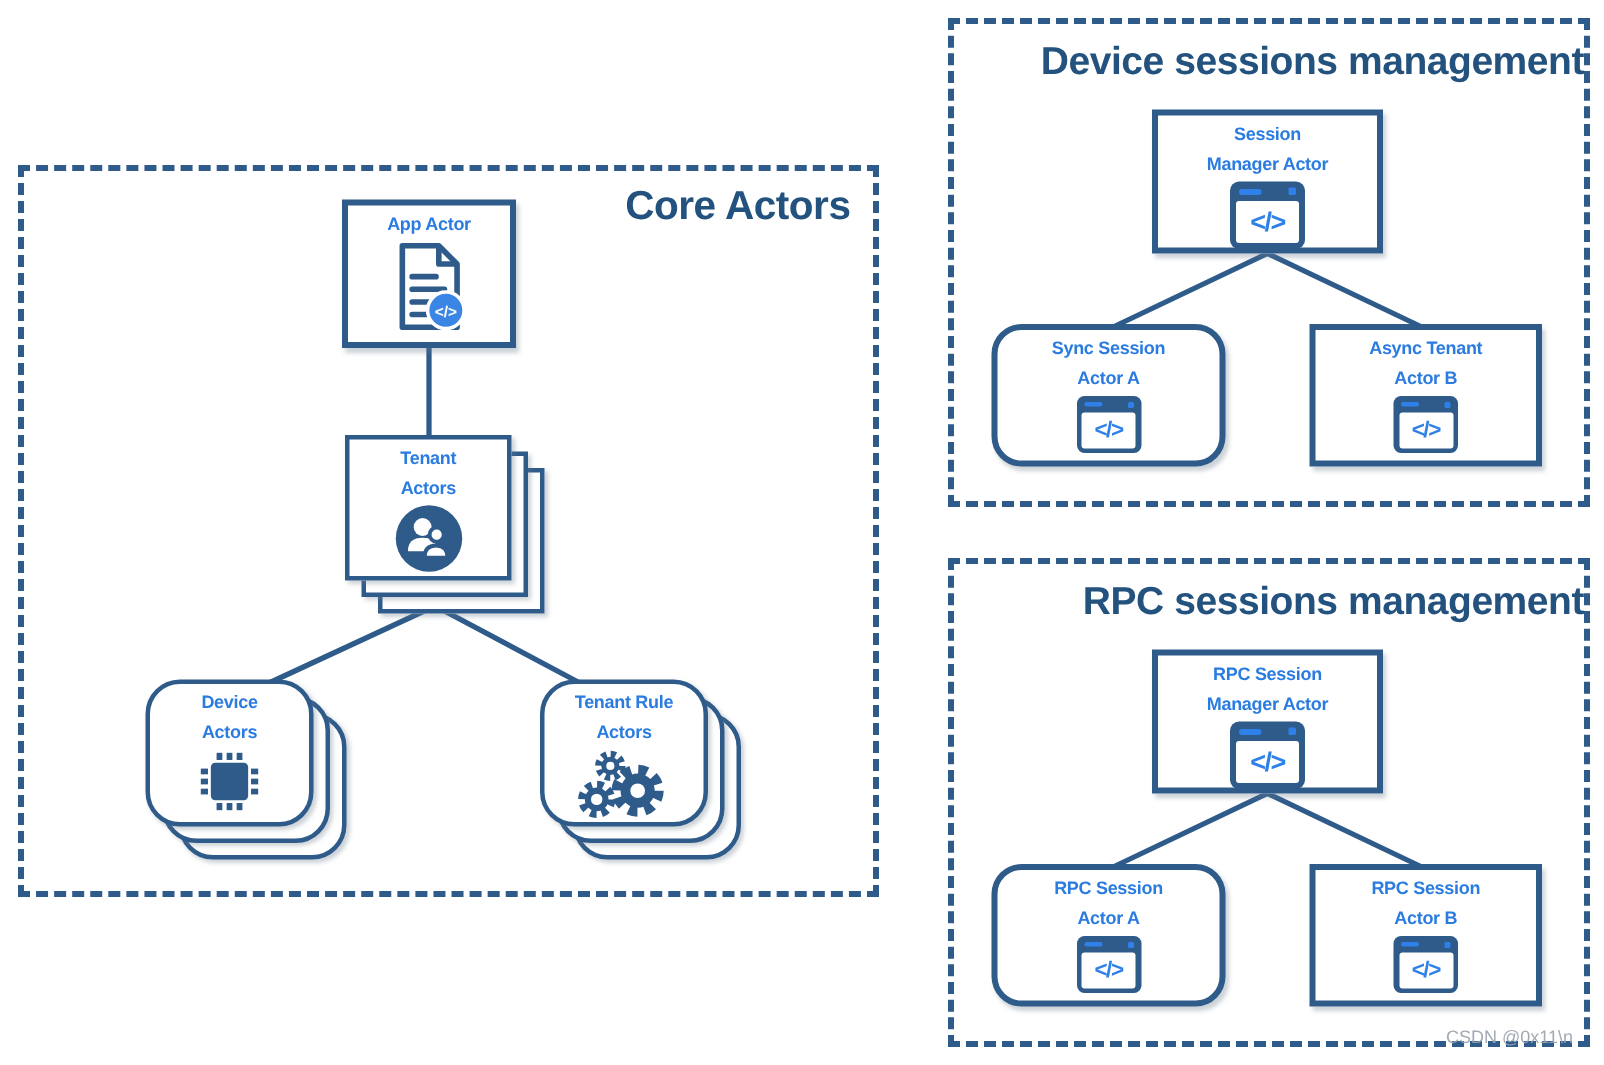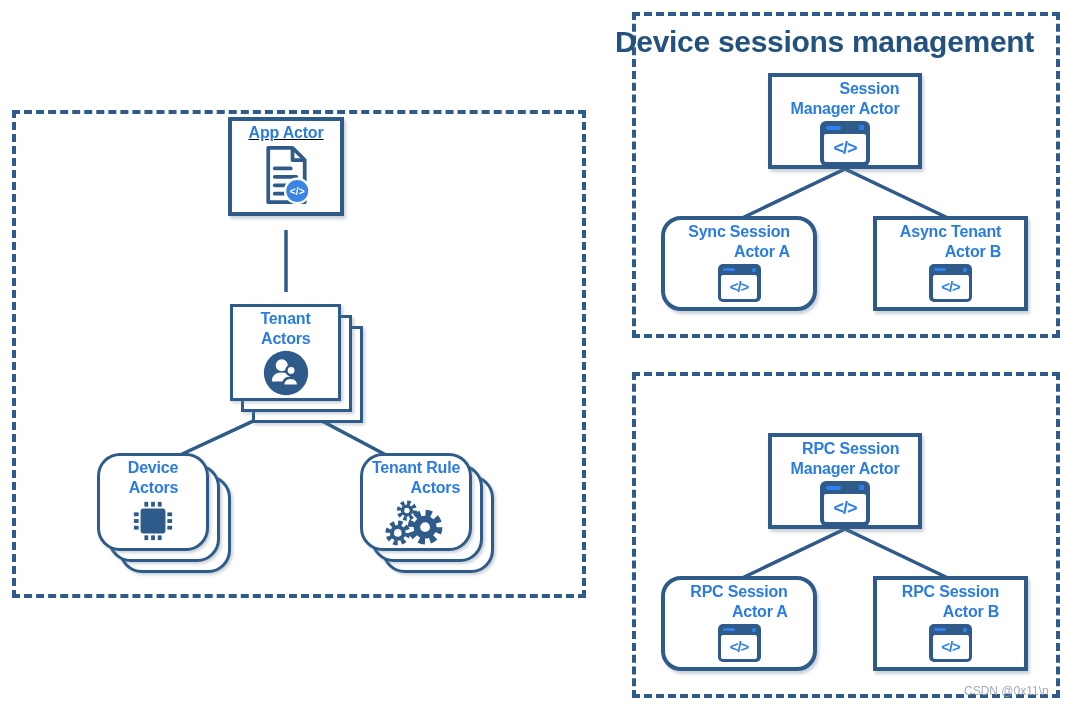--- a/index.html
+++ b/index.html
@@ -12,52 +12,52 @@
     position:relative;width:1069px;height:710px;background:#fff;overflow:hidden;
     font-family:"Liberation Sans",sans-serif;
   }
   .connectors{position:absolute;left:0;top:0;}
   
   .panel{position:absolute;border:4px dashed var(--navy);background:transparent;}
   #core-panel{left:12px;top:110px;width:574px;height:488px;}
   #dev-panel{left:632px;top:12px;width:428px;height:326px;}
   #rpc-panel{left:632px;top:372px;width:428px;height:326px;}
   .panel-title{
-    position:absolute;right:22px;top:9px;font-weight:bold;font-size:30px;
+    position:absolute;right:0;top:9px;font-weight:bold;font-size:26px;
     color:var(--title-navy);letter-spacing:-0.3px;white-space:nowrap;
   }
   #core-panel .panel-title{right:15px;top:8px;font-size:27px;}
   
   .box{
     position:absolute;background:#fff;border:4px solid var(--navy);
     display:flex;flex-direction:column;align-items:center;padding-top:2px;
     box-shadow:2px 3px 3px rgba(110,125,140,.35);
   }
-  .app-box{left:212px;top:3px;width:116px;height:99px;text-decoration:underline;}
+  .app-box{left:212px;top:19px;width:116px;height:99px;}
   .mgr-box{left:132px;top:57px;width:154px;height:96px;}
   .child-a{left:25px;top:200px;width:156px;height:95px;border-radius:20px;}
   .child-b{left:237px;top:200px;width:155px;height:95px;}
   
   .stack{position:absolute;}
-  #tenant-stack{left:214px;top:190px;width:133px;height:119px;}
+  #tenant-stack{left:214px;top:176px;width:133px;height:119px;}
   #device-stack{left:81px;top:339px;width:134px;height:120px;}
   #rule-stack{left:344px;top:339px;width:134px;height:146px;}
   .card{
     position:absolute;background:#fff;border:3.5px solid var(--navy);
     box-shadow:2px 2px 3px rgba(110,125,140,.35);
   }
   .stack .b2{left:22px;top:22px;}
   .stack .b1{left:11px;top:11px;}
   .stack .front{left:0;top:0;display:flex;flex-direction:column;align-items:center;padding-top:2px;}
   #tenant-stack .card{width:111px;height:97px;}
   #device-stack .card,#rule-stack .card{width:112px;height:98px;border-radius:23px;}
   
   .lbl{
-    text-align:right;color:var(--label-blue);font-weight:bold;
-    font-size:16px;line-height:20px;letter-spacing:-0.2px;
+    text-align:center;color:var(--label-blue);font-weight:bold;
+    font-size:12px;line-height:20px;letter-spacing:-0.2px;
   }
   
   .cwin{position:relative;width:50px;height:45px;background:var(--navy);border-radius:6px;margin-top:2px;flex:none;}
   .cwin .cw-bar{position:absolute;left:0;right:0;top:0;height:13px;display:flex;align-items:center;justify-content:space-between;padding:0 6px;}
   .cwin .cw-dash{width:15px;height:4px;background:var(--icon-blue);border-radius:2px;}
   .cwin .cw-dot{width:5px;height:5px;background:var(--icon-blue);border-radius:1px;}
   .cwin .cw-body{
     position:absolute;left:4px;right:4px;top:13px;bottom:4px;background:#fff;border-radius:2px;
     display:flex;align-items:center;justify-content:center;
     color:var(--icon-blue);font-weight:bold;font-size:18px;letter-spacing:-1px;
@@ -88,20 +88,21 @@
   <svg class="connectors" width="1069" height="710" viewBox="0 0 1069 710">
     <g fill="none" class="s-navy" stroke-width="3.5">
       <path d="M286 230 V292"></path>
       <path d="M180 455 L290 404 L386 455"></path>
       <path d="M740 219 L845 169 L950 219"></path>
       <path d="M740 579 L845 529 L950 579"></path>
     </g>
   </svg>
 
   <section class="panel" id="core-panel">
+    <div class="panel-title">Core Actors</div>
 
     <div class="box app-box">
       <div class="lbl">App Actor</div>
       <svg class="icon-svg" width="58" height="62" viewBox="0 0 62 66">
         <path d="M12 4 H38 L51 17 V62 H12 Z" class="f-white s-navy" stroke-width="4" stroke-linejoin="round"></path>
         <path d="M38 4 V17 H51" fill="none" class="s-navy" stroke-width="4" stroke-linejoin="round"></path>
         <g class="s-navy" stroke-width="4" stroke-linecap="round" fill="none">
           <path d="M19 26 H36"></path>
             <path d="M19 35 H42"></path>
             <path d="M19 44 H42"></path>
@@ -227,20 +228,21 @@
         <div class="cw-bar">
             <span class="cw-dash"></span>
             <span class="cw-dot"></span>
           </div>
         <div class="cw-body">&lt;/&gt;</div>
       </div>
     </div>
   </section>
 
   <section class="panel" id="rpc-panel">
+    <div class="panel-title">RPC sessions management</div>
 
     <div class="box mgr-box">
       <div class="lbl">
         <div>RPC Session</div>
         <div>Manager Actor</div>
       </div>
       <div class="cwin">
         <div class="cw-bar">
             <span class="cw-dash"></span>
             <span class="cw-dot"></span>

